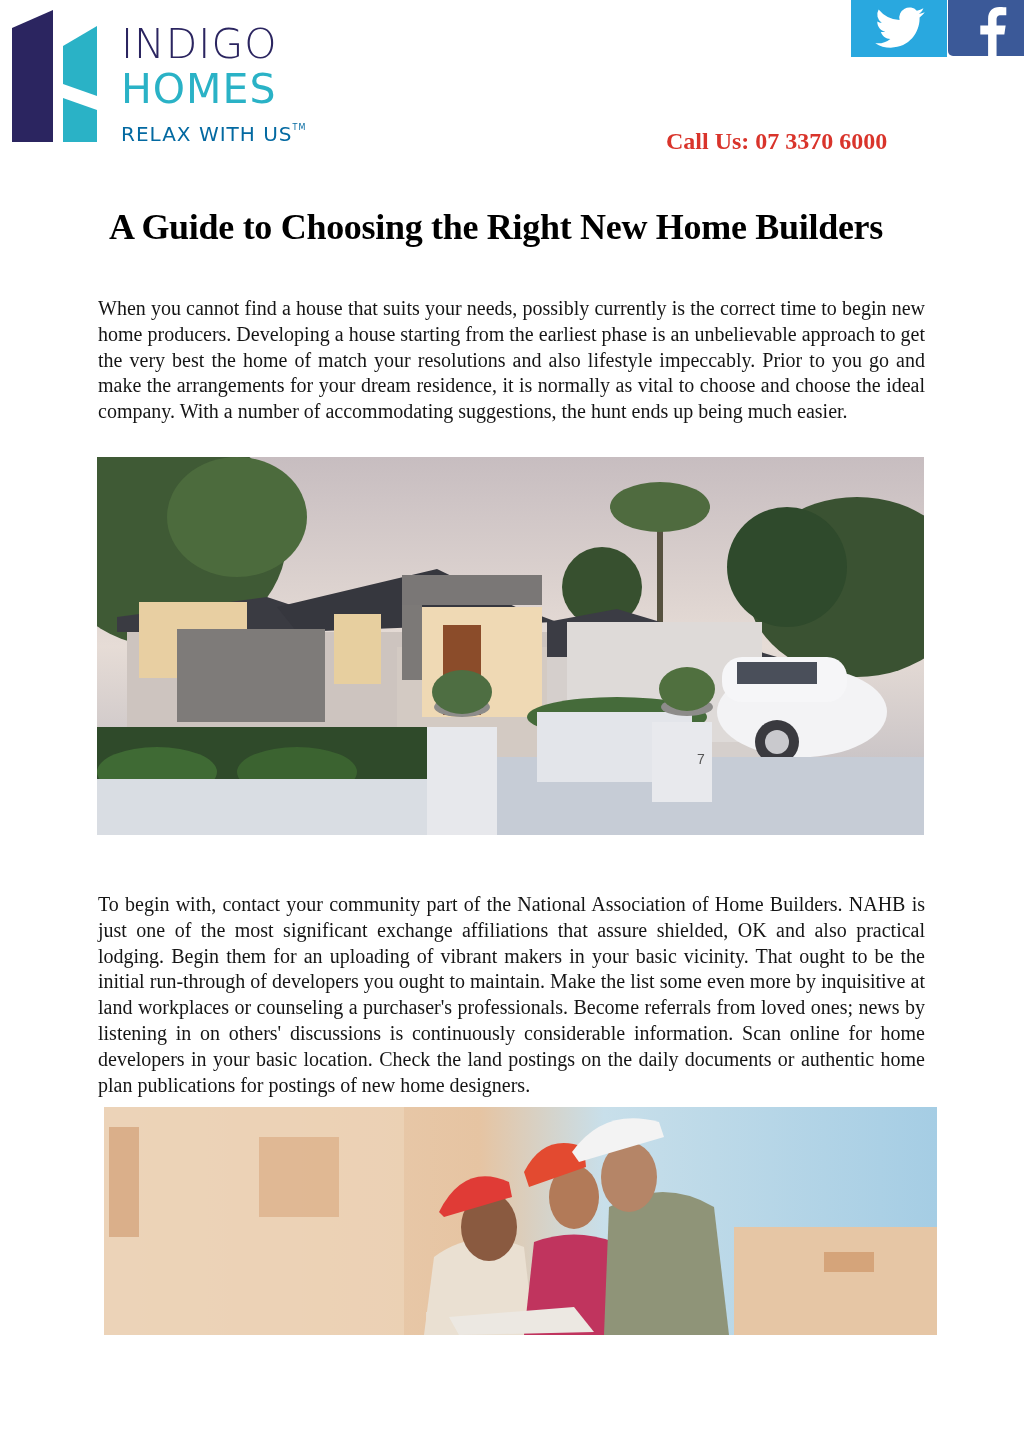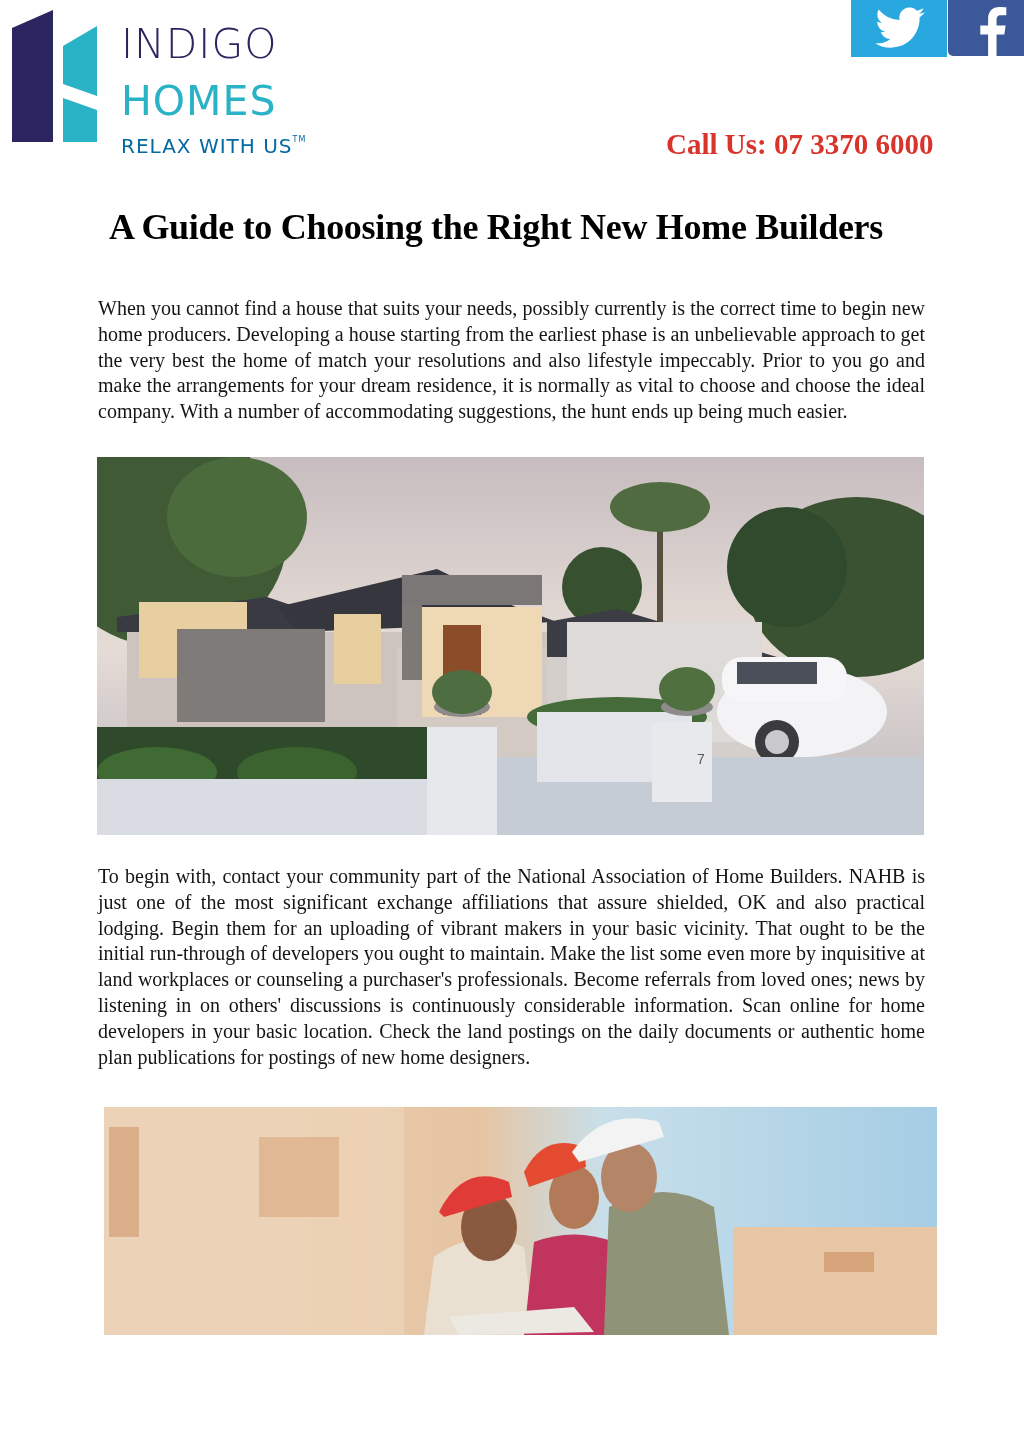--- a/index.html
+++ b/index.html
@@ -7,36 +7,36 @@
     width: 1024px; height: 1449px; background: #ffffff; position: relative; overflow: hidden;
     font-family: "Liberation Serif", serif; color: #111;
   }
   .abs { position: absolute; }
 
   
   .logo { left: 10px; top: 8px; width: 300px; height: 136px; }
   .logo-mark { position: absolute; left: 0; top: 0; width: 92px; height: 136px; }
   .logo-text { position: absolute; left: 111px; top: 16px; font-family: "DejaVu Sans", sans-serif; line-height: 1; }
   .logo-line1 { font-size: 41px; color: #2b2560; letter-spacing: 1px; font-weight: 300; }
-  .logo-line2 { font-size: 41px; color: #2ab2c6; letter-spacing: 1px; margin-top: 16px; }
+  .logo-line2 { font-size: 41px; color: #2ab2c6; letter-spacing: 1px; margin-top: 4px; }
   .logo-line3 { font-size: 20px; color: #0369a1; letter-spacing: 1px; margin-top: 14px; }
   .logo-tm { font-size: 8px; vertical-align: top; }
 
   
   .tw { left: 851px; top: 0; width: 96px; height: 57px; background: #29a8df; }
   .fb { left: 948px; top: 0; width: 76px; height: 56px; background: #3b5998; border-bottom-left-radius: 5px; }
   .tw svg, .fb svg { position: absolute; }
 
-  .call { left: 666px; top: 128px; font-size: 29px; font-weight: bold; color: #d9342b; white-space: nowrap; }
+  .call { left: 666px; top: 128px; font-size: 24px; font-weight: bold; color: #d9342b; white-space: nowrap; }
 
   .title { left: 97px; top: 194px; font-size: 36px; font-weight: bold; color: #000; white-space: nowrap; letter-spacing: -0.3px; }
 
   .para { left: 98px; width: 827px; font-size: 20px; line-height: 25.8px; text-align: justify; color: #151515; }
   .p1 { top: 296px; }
-  .p2 { top: 864px; }
+  .p2 { top: 892px; }
 
   
   .house { left: 97px; top: 457px; width: 827px; height: 378px; overflow: hidden;
     background: linear-gradient(180deg, #b9b3b8 0%, #d8cfcf 20%, #c9c2c6 40%, #a9a8ad 60%, #c7c8cf 80%, #b9bcc6 100%); }
   .builders { left: 104px; top: 1107px; width: 833px; height: 228px; overflow: hidden;
     background: linear-gradient(90deg, #ecd5bd 0%, #e7c8a8 30%, #e3c1a0 50%, #bcd6e6 70%, #a9cfe3 85%, #e6c9ad 100%); }
 </style>
 </head>
 <body>
 

